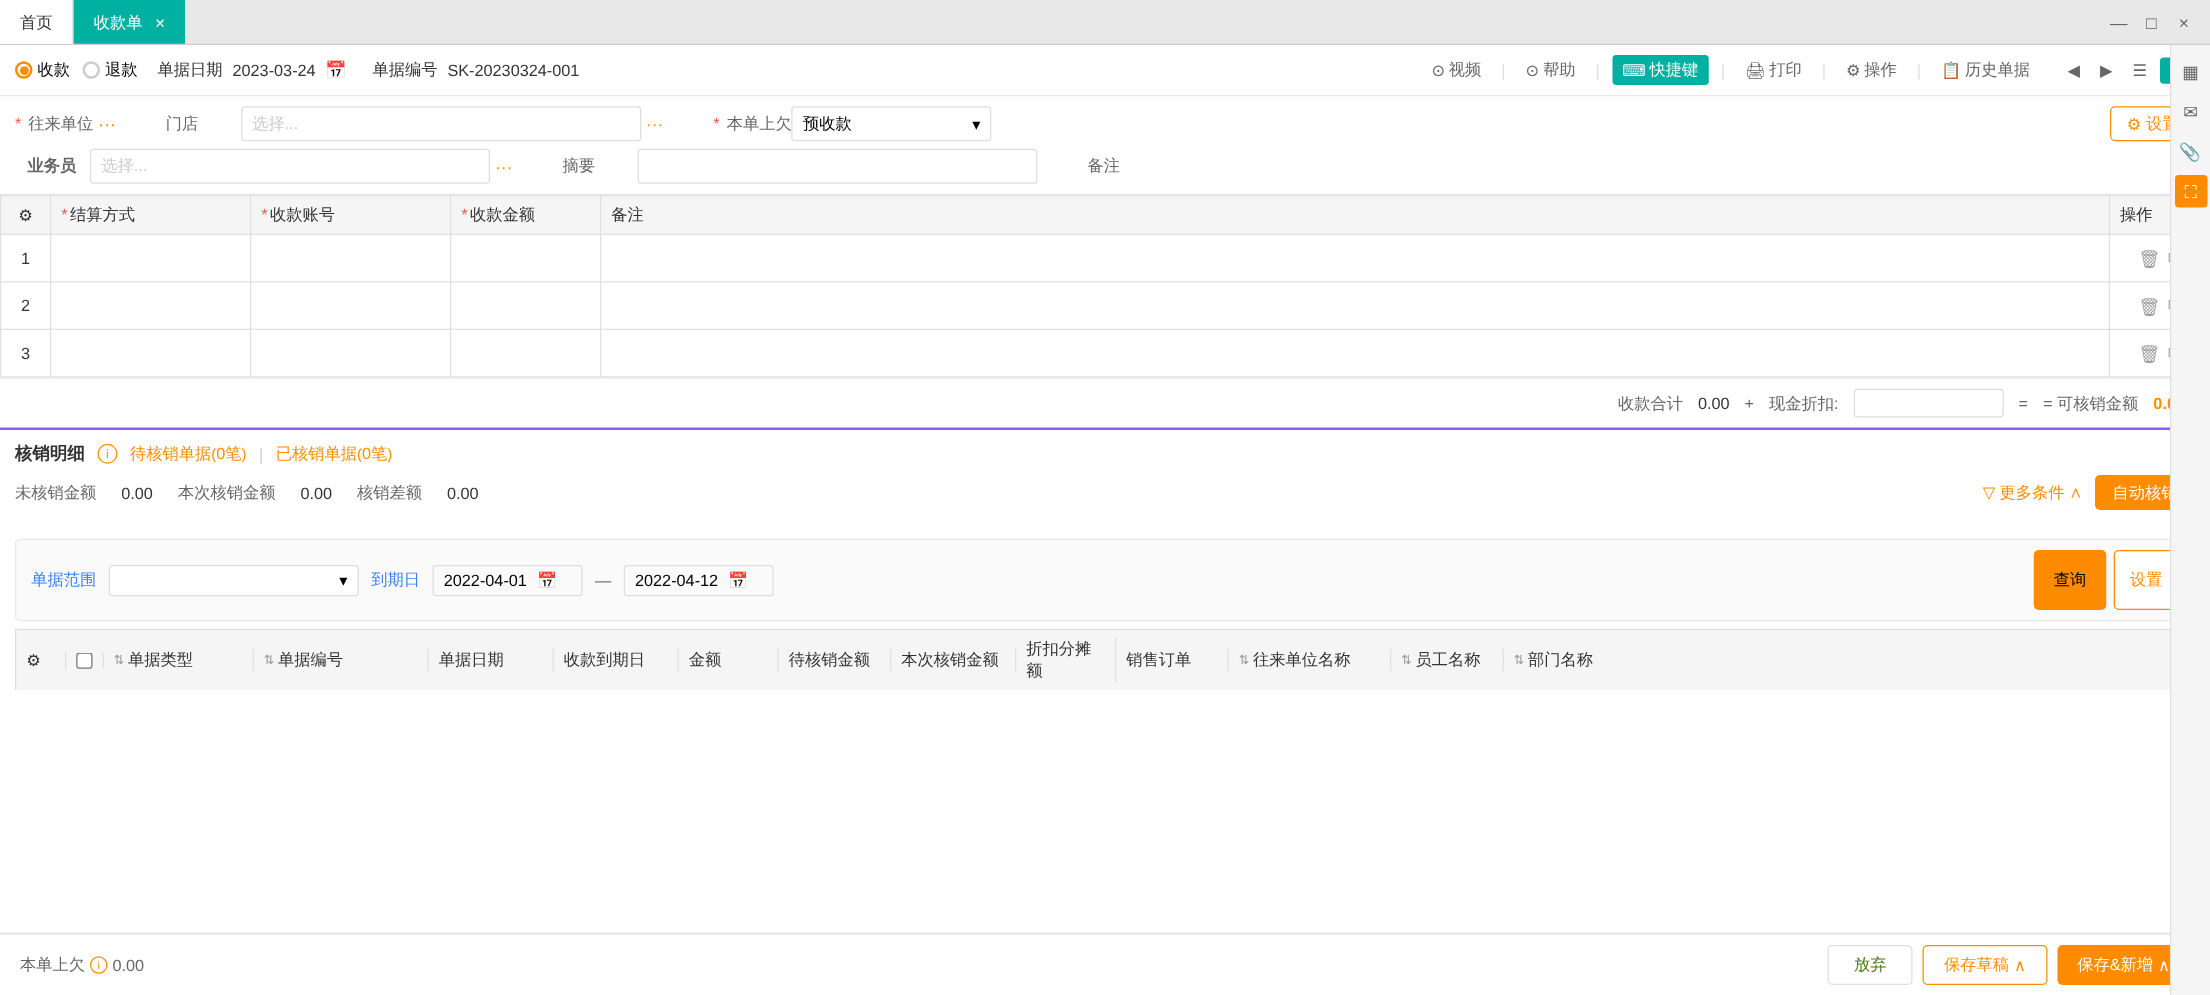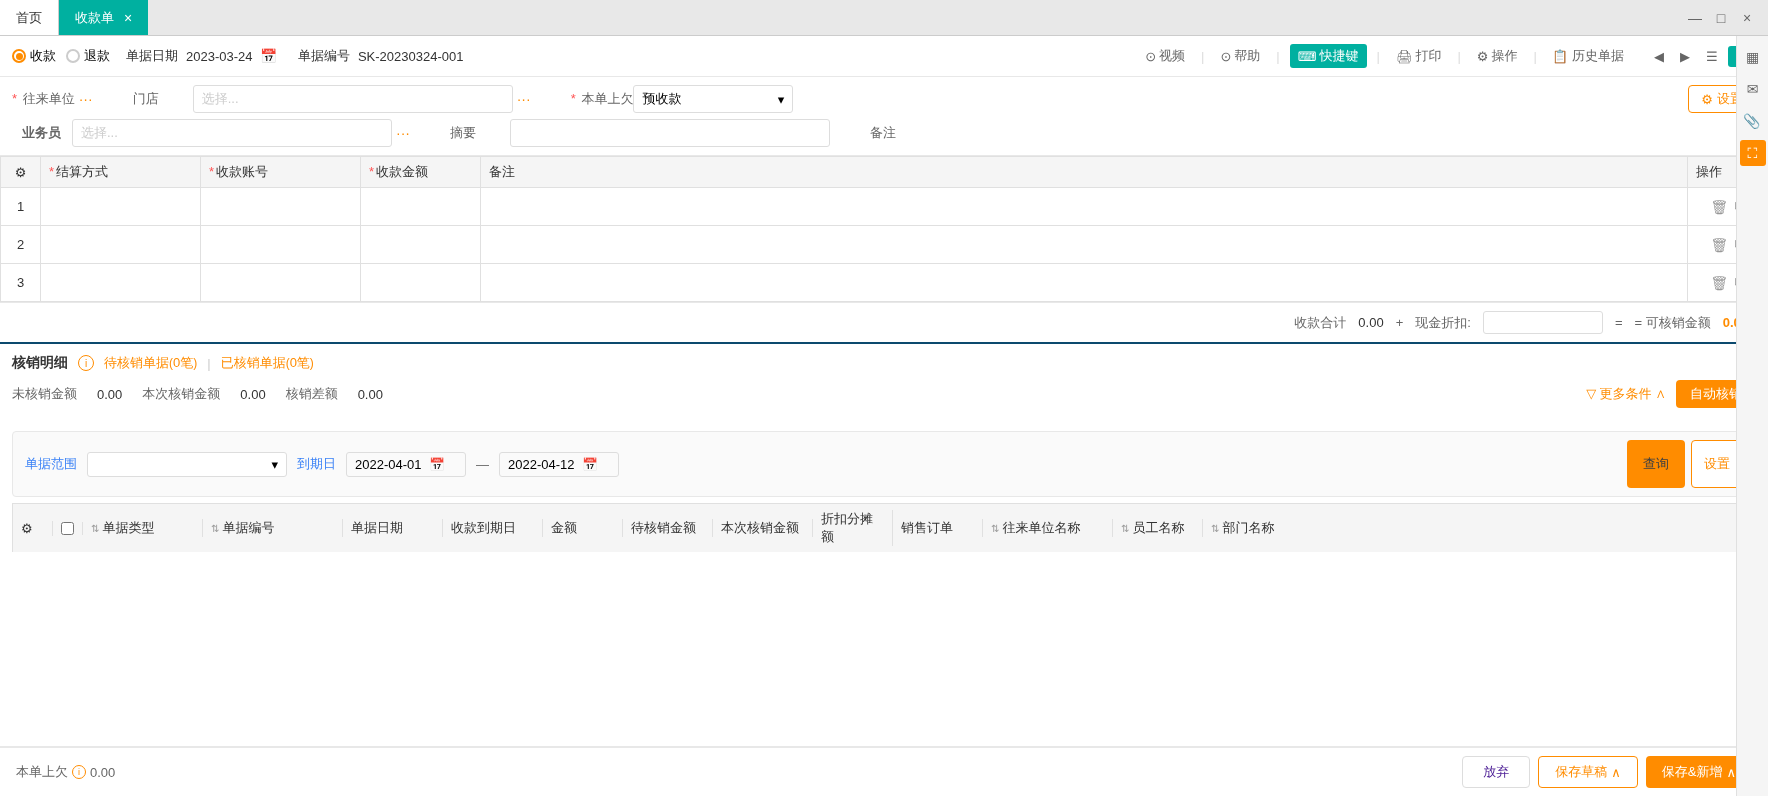--- a/index.html
+++ b/index.html
@@ -160,21 +160,21 @@
     }
     .summary-val { color: #333; }
     .summary-orange { color: #ff8c00; font-weight: bold; }
     .discount-input {
       border: 1px solid #ddd; border-radius: 3px;
       padding: 3px 8px; width: 120px;
     }
 
     
     .writeoff-section {
-      border-top: 2px solid #0c4a6e;
+      border-top: 2px solid #8b5cf6;
       padding: 10px 12px 6px;
       flex-shrink: 0;
     }
     .writeoff-title {
       display: flex; align-items: center; gap: 10px;
       margin-bottom: 8px;
     }
     .writeoff-title h3 { font-size: 14px; font-weight: bold; color: #333; }
     .info-circle {
       width: 16px; height: 16px; border-radius: 50%;
@@ -214,21 +214,21 @@
       display: flex; align-items: center; justify-content: space-between;
       cursor: pointer; background: #fff;
     }
     .date-input {
       border: 1px solid #ddd; border-radius: 3px;
       padding: 4px 8px; width: 120px;
       display: flex; align-items: center; gap: 4px;
     }
     .date-sep { color: #666; }
     .query-btn {
-      background: #ff8c00; color: #404040;
+      background: #ff8c00; color: #000000;
       border: none; border-radius: 4px;
       padding: 15px 16px; cursor: pointer;
     }
     .filter-settings-btn {
       background: #fff; border: 1px solid #ff8c00;
       color: #ff8c00; border-radius: 4px;
       padding: 5px 12px; cursor: pointer;
     }
     .filter-right-btns { margin-left: auto; display: flex; gap: 6px; }
 
@@ -256,21 +256,21 @@
       border-top: 2px solid #e8e8e8;
       background: #fff;
       margin-top: auto;
       flex-shrink: 0;
       position: absolute; bottom: 0; left: 0; right: 0;
     }
     .bottom-info { color: #666; display: flex; align-items: center; gap: 4px; }
     .bottom-actions { margin-left: auto; display: flex; gap: 8px; }
     .btn-abandon {
       background: #fff; border: 1px solid #ddd;
-      color: #4c1d95; border-radius: 4px;
+      color: #4d7c0f; border-radius: 4px;
       padding: 6px 20px; cursor: pointer;
     }
     .btn-draft {
       background: #fff; border: 1px solid #ff8c00;
       color: #ff8c00; border-radius: 4px;
       padding: 6px 16px; cursor: pointer;
       display: flex; align-items: center; gap: 4px;
     }
     .btn-save-new {
       background: #ff8c00; color: #fff;

